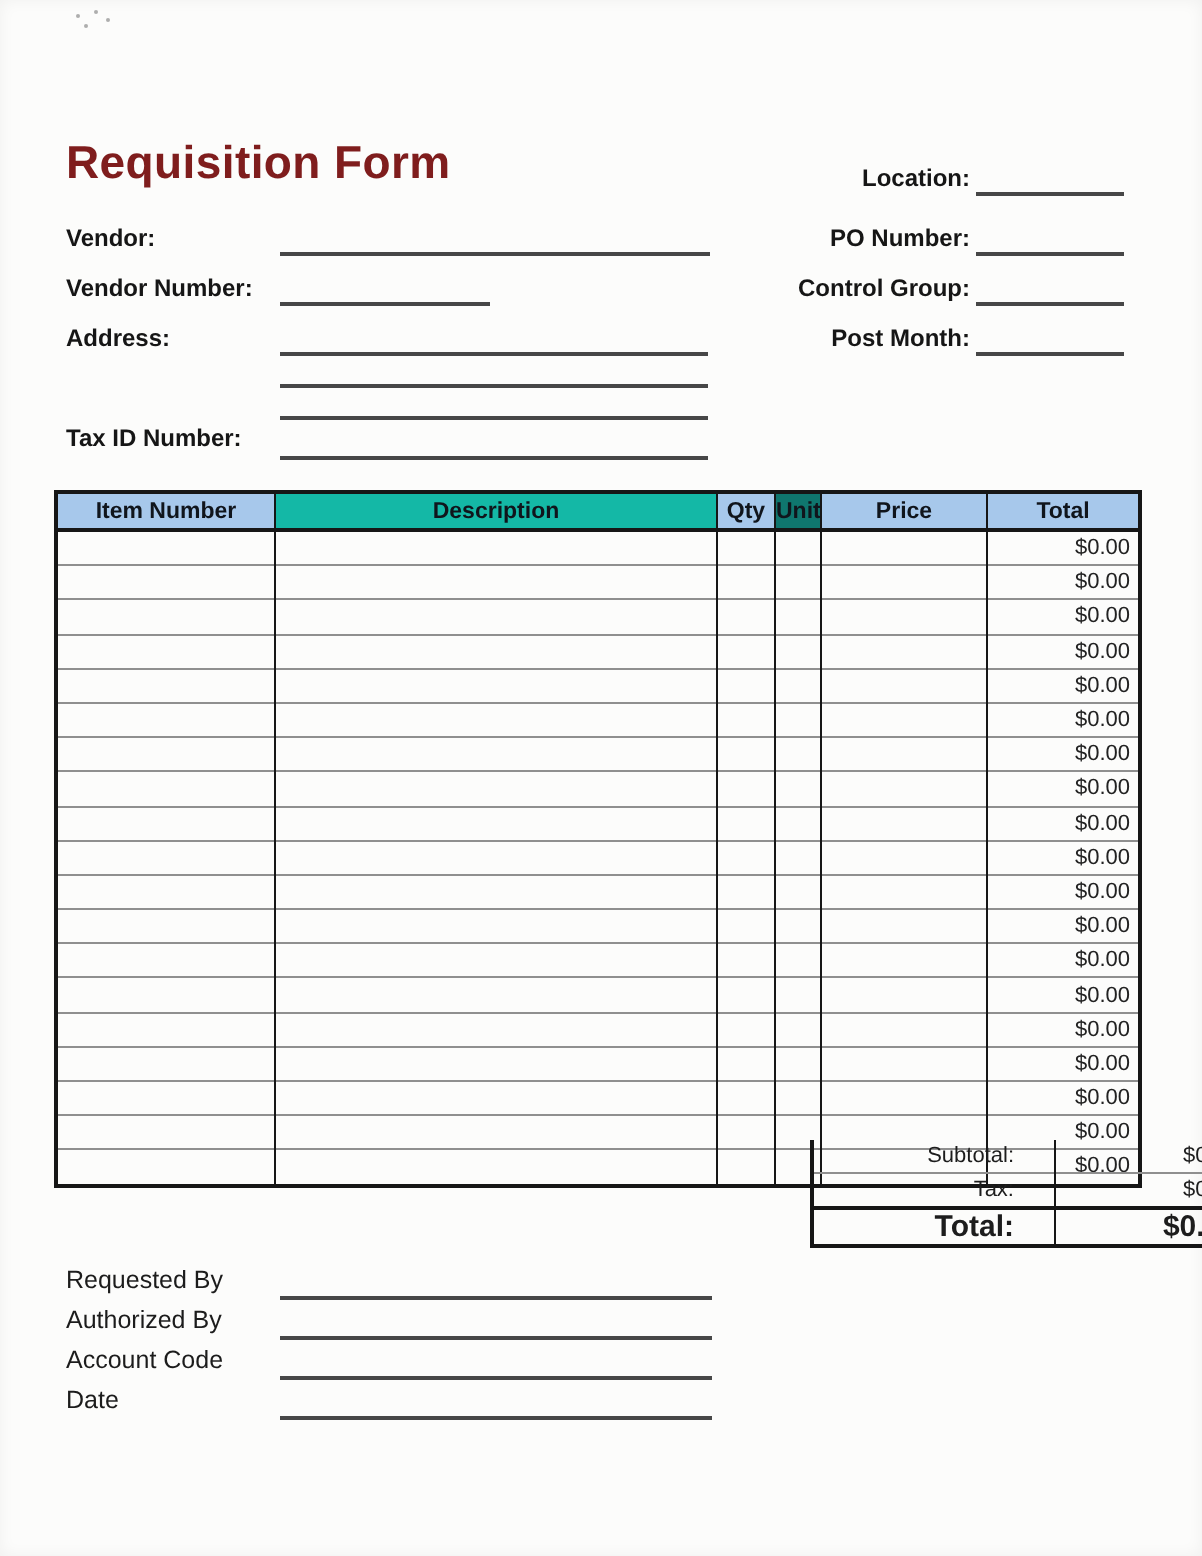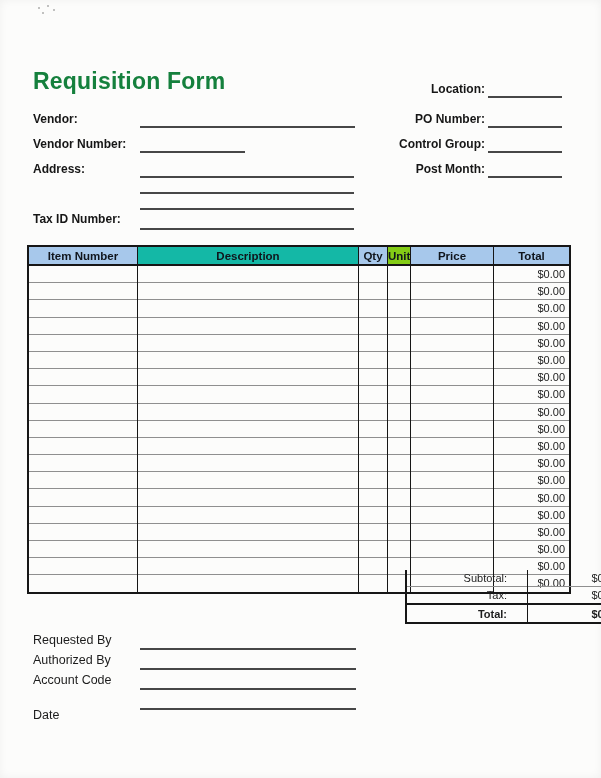--- a/index.html
+++ b/index.html
@@ -7,21 +7,21 @@
     position:relative; width:601px; height:778px;
     background:#fcfcfb;
     font-family:"Liberation Sans", sans-serif;
     color:#1a1a1a;
     outline:1px solid #d9d9d5;
     box-shadow: inset 0 0 8px rgba(0,0,0,0.05);
     overflow:hidden;
   }
   .title {
     position:absolute; left:33px; top:68px;
-    font-size:23px; font-weight:bold; color:#15803d;
+    font-size:23px; font-weight:bold; color:#7f1d1d;
     letter-spacing:0.2px; white-space:nowrap;
   }
   .label {
     position:absolute; font-size:12px; font-weight:bold;
     color:#161616; white-space:nowrap;
   }
   .label.right { text-align:right; }
   .sig-label {
     position:absolute; font-size:12.5px; font-weight:400;
     color:#1c1c1c; white-space:nowrap;
@@ -57,21 +57,21 @@
     border:2px solid #161616; border-top:none;
   }
   #summary td {
     height:16px; padding:0 20px; font-size:11px; color:#1d1d1d;
     text-align:right; overflow:hidden;
   }
   #summary td.sum-label { width:80px; border-right:1px solid #161616; }
   #summary td.sum-value { width:71px; }
   #summary tr + tr td { border-top:1px solid #8f8f8f; }
   #summary tr.total-row td {
-    border-top:2px solid #161616; font-weight:bold; font-size:11px; height:17px;
+    border-top:2px solid #161616; font-weight:bold; font-size:15px; height:17px;
   }
 </style>
 </head>
 <body>
 
 <div class="page">
 
   <div class="speck" style="left:38px;top:7px"></div>
   <div class="speck" style="left:47px;top:5px"></div>
   <div class="speck" style="left:42px;top:12px"></div>
@@ -104,21 +104,21 @@
 
   <div class="label right" style="left:340px;top:162px;width:145px">Post Month:</div>
   <div class="fill-line" style="left:488px;top:176px;width:74px"></div>
 
   <table id="items">
     <thead>
       <tr>
           <th class="c0" style="background: rgb(167, 200, 235);">Item Number</th>
           <th class="c1" style="background: #14b8a6;">Description</th>
           <th class="c2" style="background: rgb(167, 200, 235);">Qty</th>
-          <th class="c3" style="background: #84cc16; margin-left: 35px;">Unit</th>
+          <th class="c3" style="background: #0f766e; margin-left: 35px;">Unit</th>
           <th class="c4" style="background: rgb(167, 200, 235);">Price</th>
           <th class="c5" style="background: rgb(167, 200, 235);">Total</th>
         </tr>
     </thead>
     <tbody>
         <tr>
           <td class="c0"></td>
           <td class="c1"></td>
           <td class="c2"></td>
           <td class="c3"></td>
@@ -291,16 +291,16 @@
 
   <div class="sig-label" style="left:33px;top:633px">Requested By</div>
   <div class="fill-line" style="left:140px;top:648px;width:216px"></div>
 
   <div class="sig-label" style="left:33px;top:653px">Authorized By</div>
   <div class="fill-line" style="left:140px;top:668px;width:216px"></div>
 
   <div class="sig-label" style="left:33px;top:673px">Account Code</div>
   <div class="fill-line" style="left:140px;top:688px;width:216px"></div>
 
-  <div class="sig-label" style="left:33px;top:708px">Date</div>
+  <div class="sig-label" style="left:33px;top:693px">Date</div>
   <div class="fill-line" style="left:140px;top:708px;width:216px"></div>
 
 </div>
 
 </body></html>

